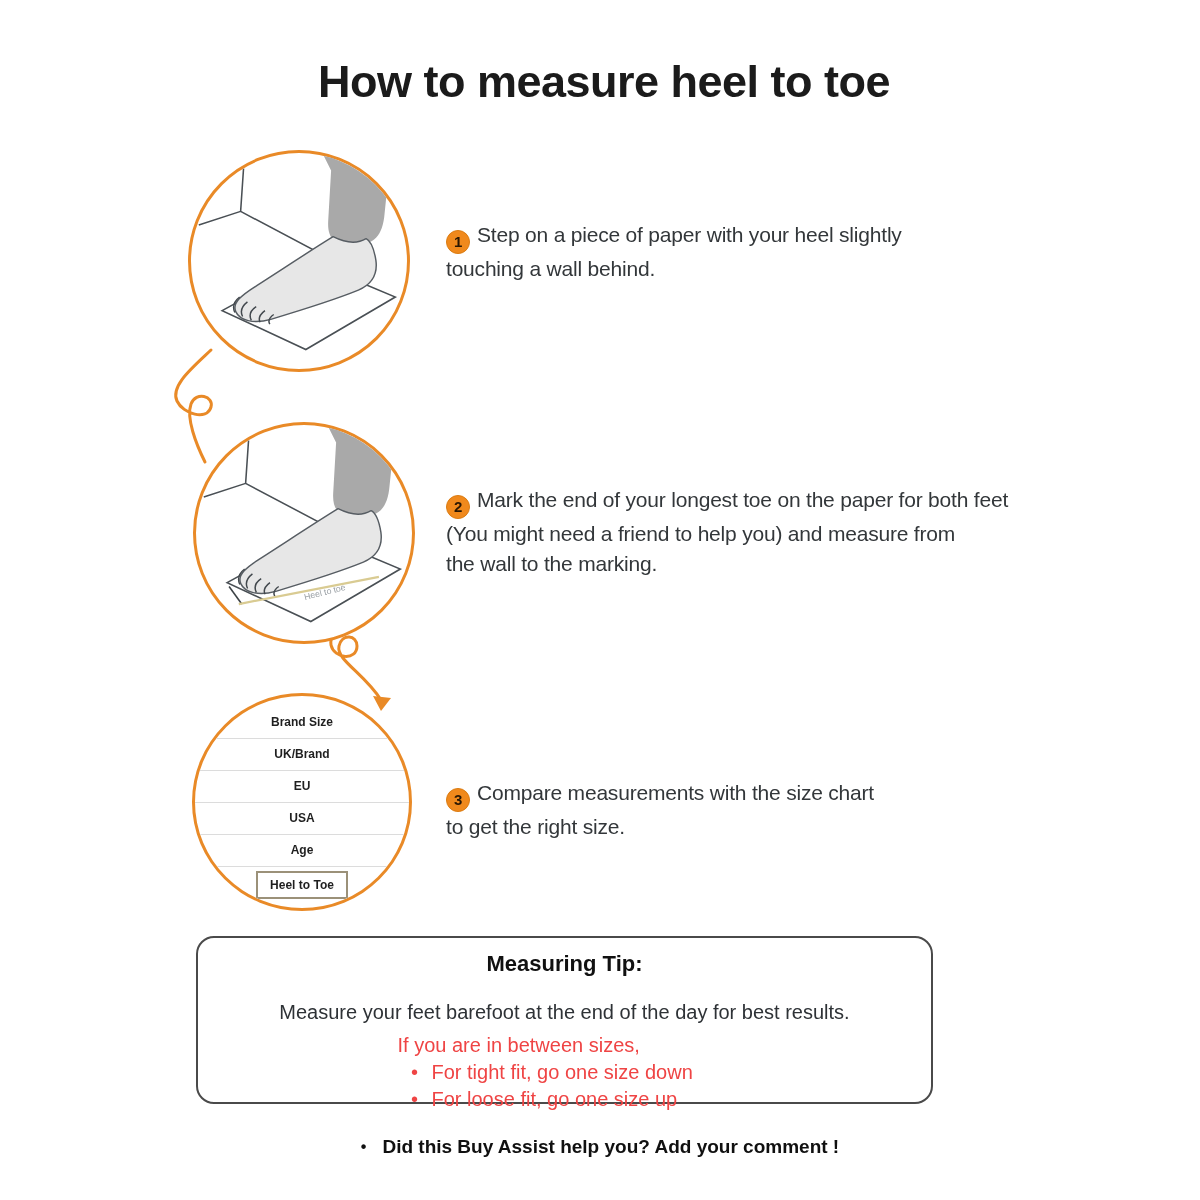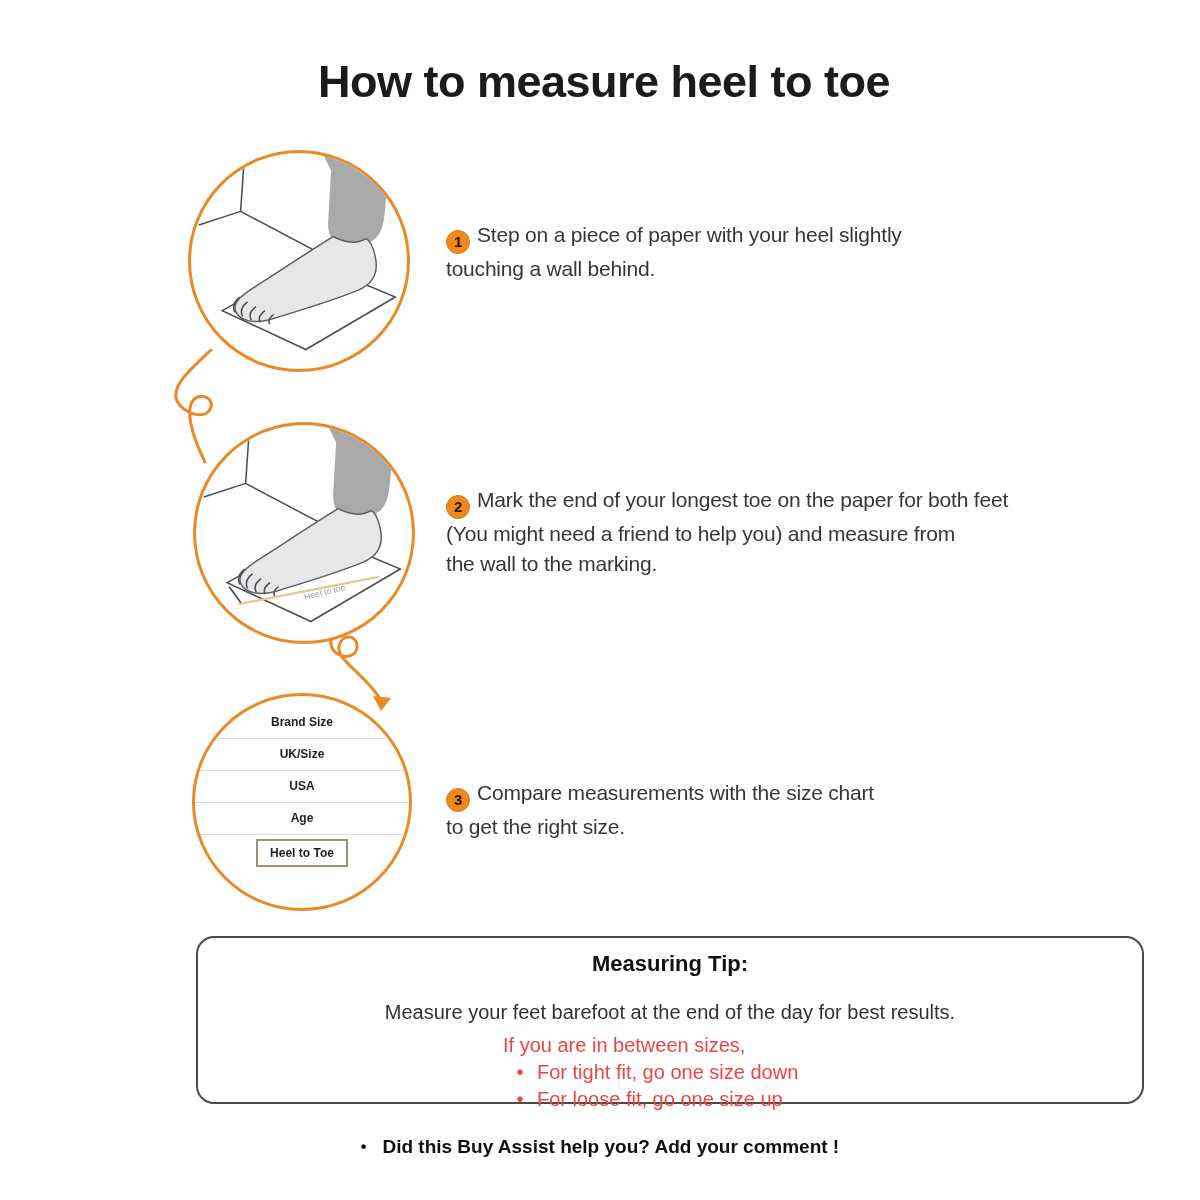--- a/index.html
+++ b/index.html
@@ -31,21 +31,21 @@
     font-weight:700;vertical-align:-5px;margin-right:7px;box-sizing:border-box;}
 
   
   .chart-rows{padding-top:11px;}
   .chart-row{height:31px;line-height:31px;text-align:center;font-size:12px;font-weight:700;color:#1f1f1f;
     border-bottom:1px solid #dcdcdc;}
   .chart-row.last{height:36px;line-height:36px;border-bottom:none;}
   .hl-box{display:inline-block;border:2px solid #9b9179;padding:0 12px;line-height:24px;background:#fff;}
 
   
-  .tipbox{position:absolute;left:196px;top:936px;width:948px;height:168px;border:2px solid #4a4a4a;
+  .tipbox{position:absolute;left:196px;top:936px;width:737px;height:168px;border:2px solid #4a4a4a;
     border-radius:18px;box-sizing:border-box;text-align:center;background:#fff;}
   .tip-title{margin-top:13px;font-size:22px;font-weight:700;color:#111;}
   .tip-line{margin-top:24px;font-size:20px;color:#2e3236;}
   .tip-sub{width:334px;margin:8px auto 0;text-align:left;font-size:20px;color:#ef4444;line-height:27px;}
   .tip-bullet{display:flex;}
   .tip-bullet .dot{width:34px;text-align:center;flex:0 0 34px;}
 
   
   .footer{position:absolute;left:0;top:1136px;width:1200px;text-align:center;
     font-size:19px;font-weight:700;color:#101010;}
@@ -91,21 +91,22 @@
       <use href="#foot-drawing"></use>
       <path d="M34,166 L47,184" stroke="#3c4246" stroke-width="1.6"></path>
       <path d="M44,184 L188,156" stroke="#d9cb92" stroke-width="2.4"></path>
       <text x="112" y="180" font-size="9" fill="#9aa0a5" transform="rotate(-14 112 180)">Heel to toe</text>
     </svg>
   </div>
 
   <div class="circle c3">
     <div class="chart-rows">
       <div class="chart-row">Brand Size</div>
-      <div class="chart-row">UK/Size</div>
+      <div class="chart-row">UK/Brand</div>
+      <div class="chart-row">EU</div>
       <div class="chart-row">USA</div>
       <div class="chart-row">Age</div>
       <div class="chart-row last">
         <span class="hl-box">Heel to Toe</span>
       </div>
     </div>
   </div>
 
   <div class="step s1">
     <div class="line">

